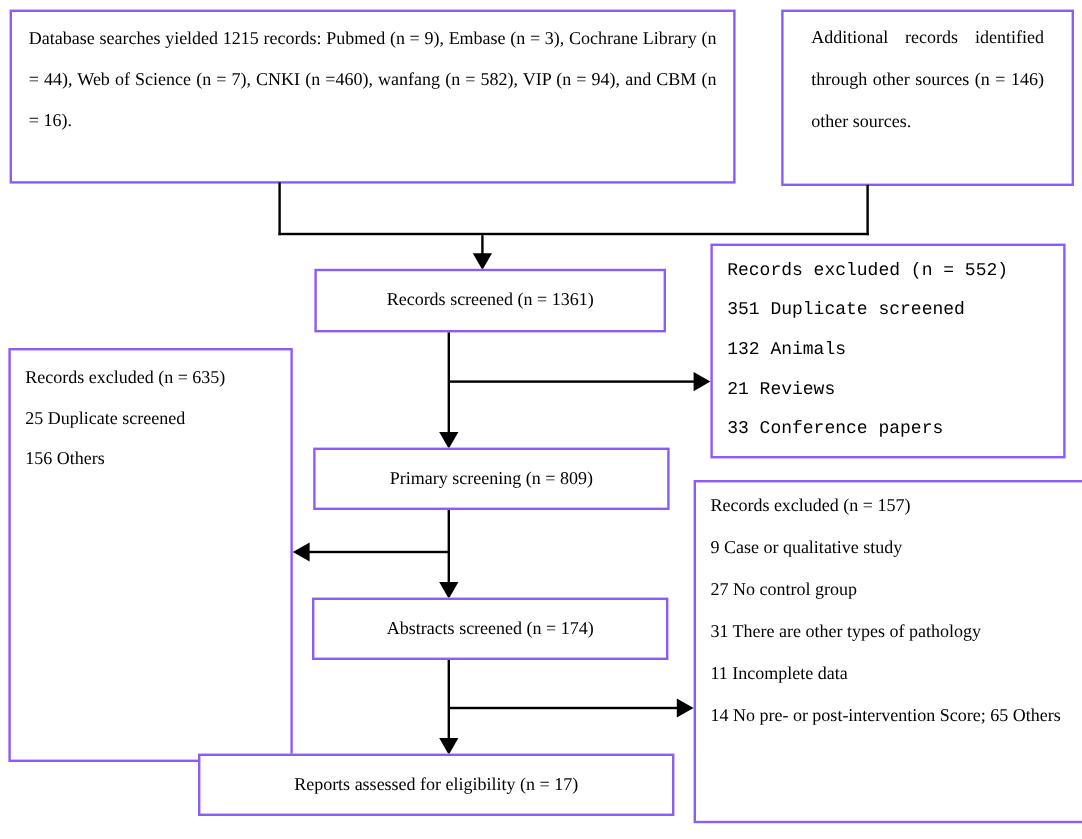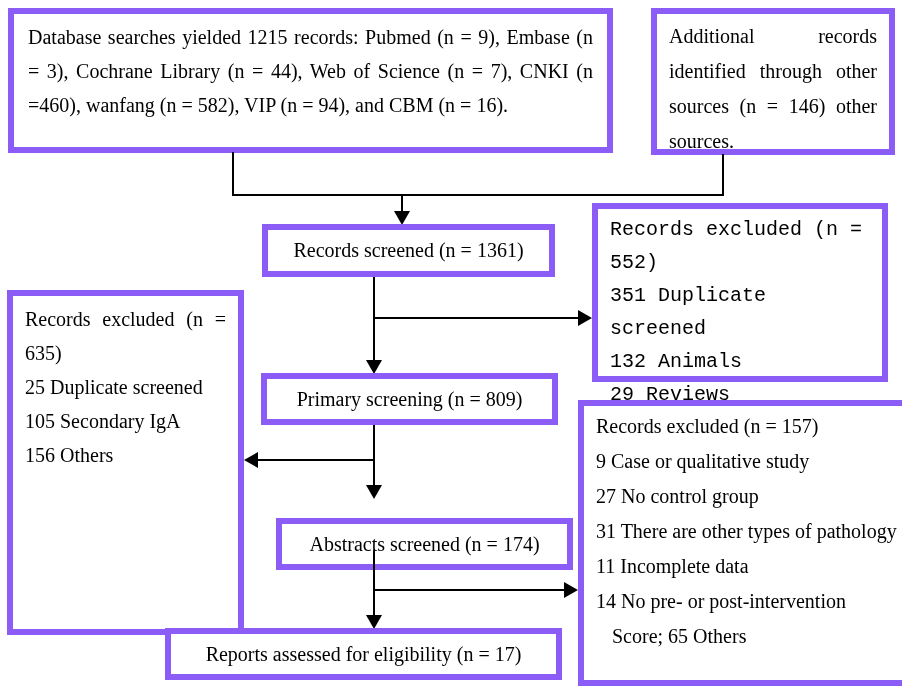--- a/index.html
+++ b/index.html
@@ -11,24 +11,24 @@
     position: relative;
     width: 902px;
     height: 699px;
     background: #ffffff;
     font-family: "Liberation Serif", "DejaVu Serif", serif;
     color: #000000;
     overflow: hidden;
   }
   .box {
     position: absolute;
-    border: 6px solid #8b5cf6;
+    border: 2px solid #8b5cf6;
     background: #ffffff;
     box-sizing: border-box;
-    font-size: 20px;
+    font-size: 15px;
   }
   .para {
     text-align: justify;
     line-height: 34px;
     padding: 6px 14px;
   }
   .center-box {
     display: flex;
     align-items: center;
     justify-content: center;
@@ -79,64 +79,63 @@
 </style>
 </head>
 <body>
 
 <div id="canvas">
 
   <div class="box para" style="left:8px; top:8px; width:605px; height:145px;">
     <span>Database searches yielded 1215 records: Pubmed (n = 9), Embase (n = 3), Cochrane Library (n = 44), Web of Science (n = 7), CNKI (n =460), wanfang (n = 582), VIP (n = 94), and CBM (n = 16).</span>
   </div>
 
-  <div class="box para" style="left:651px; top:8px; width:244px; height:147px; line-height:35px; padding:5px 12px;">
+  <div class="box para" style="left:651px; top:8px; width:244px; height:147px; line-height:35px; padding:5px 23px;">
     <span>Additional records identified through other sources (n = 146) other sources.</span>
   </div>
 
   <div class="line" style="left:232px; top:152px; width:2px; height:44px;"></div>
   <div class="line" style="left:722px; top:154px; width:2px; height:42px;"></div>
   <div class="line" style="left:232px; top:194px; width:492px; height:2px;"></div>
   <div class="line" style="left:401px; top:196px; width:2px; height:17px;"></div>
   <div class="arr arr-down" style="left:394px; top:211px;"></div>
 
   <div class="box center-box" style="left:262px; top:224px; width:293px; height:53px;">
     <span>Records screened (n = 1361)</span>
   </div>
 
   <div class="box list-box" style="left:592px; top:203px; width:296px; height:179px;font-family:Liberation Mono, monospace;">
     <div class="title">Records excluded (n = 552)</div>
     <div class="item">351 Duplicate screened</div>
     <div class="item">132 Animals</div>
-    <div class="item">29 Reviews</div>
+    <div class="item">21 Reviews</div>
     <div class="item">33 Conference papers</div>
   </div>
 
   <div class="line" style="left:373px; top:277px; width:2px; height:84px;"></div>
   <div class="line" style="left:374px; top:317px; width:206px; height:2px;"></div>
   <div class="arr arr-right" style="left:578px; top:310px;"></div>
   <div class="arr arr-down" style="left:366px; top:360px;"></div>
 
   <div class="box list-box lh34" style="left:7px; top:290px; width:237px; height:345px; padding-top:6px;">
     <div class="title wrapjust">Records excluded (n = 635)</div>
     <div class="item hang">25 Duplicate screened</div>
-    <div class="item hang">105 Secondary IgA</div>
     <div class="item hang">156 Others</div>
   </div>
 
   <div class="box center-box" style="left:261px; top:373px; width:297px; height:52px;">
     <span>Primary screening (n = 809)</span>
   </div>
 
   <div class="line" style="left:373px; top:425px; width:2px; height:61px;"></div>
   <div class="line" style="left:256px; top:459px; width:119px; height:2px;"></div>
   <div class="arr arr-left" style="left:244px; top:452px;"></div>
   <div class="arr arr-down" style="left:366px; top:485px;"></div>
 
-  <div class="box center-box" style="left:276px; top:498px; width:297px; height:52px;margin-top:20px;">
+  <div class="box center-box" style="left:260px; top:498px; width:297px; height:52px;">
     <span>Abstracts screened (n = 174)</span>
   </div>
 
   <div class="box list-box lh35" style="left:578px; top:400px; width:339px; height:286px; padding-top:3px;">
     <div class="title">Records excluded (n = 157)</div>
     <div class="item hang">9 Case or qualitative study</div>
     <div class="item hang">27 No control group</div>
     <div class="item hang">31 There are other types of pathology</div>
     <div class="item hang">11 Incomplete data</div>
     <div class="item hang">14 No pre- or post-intervention Score; 65 Others</div>

